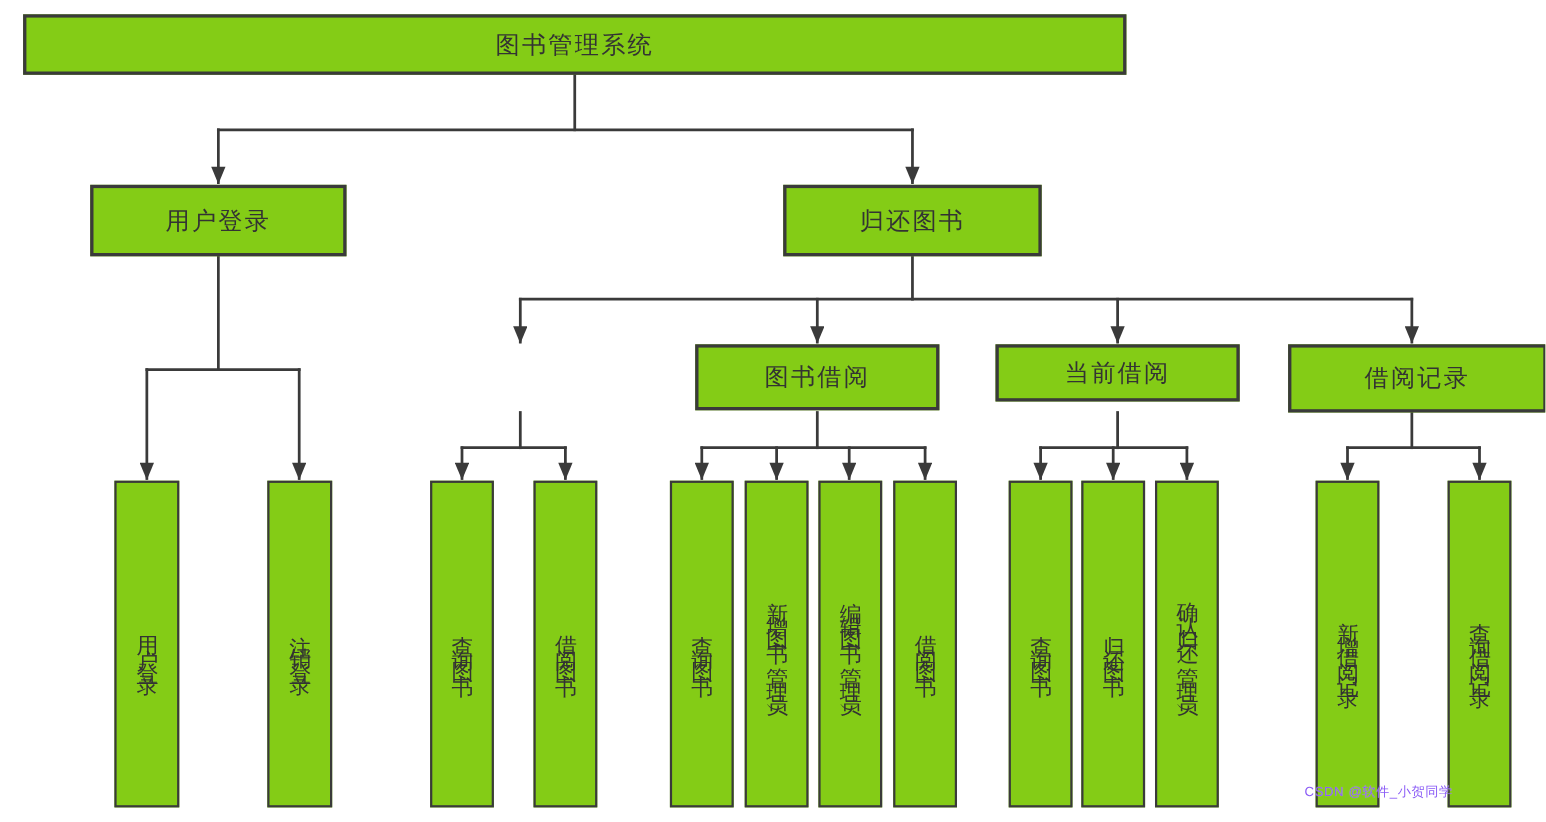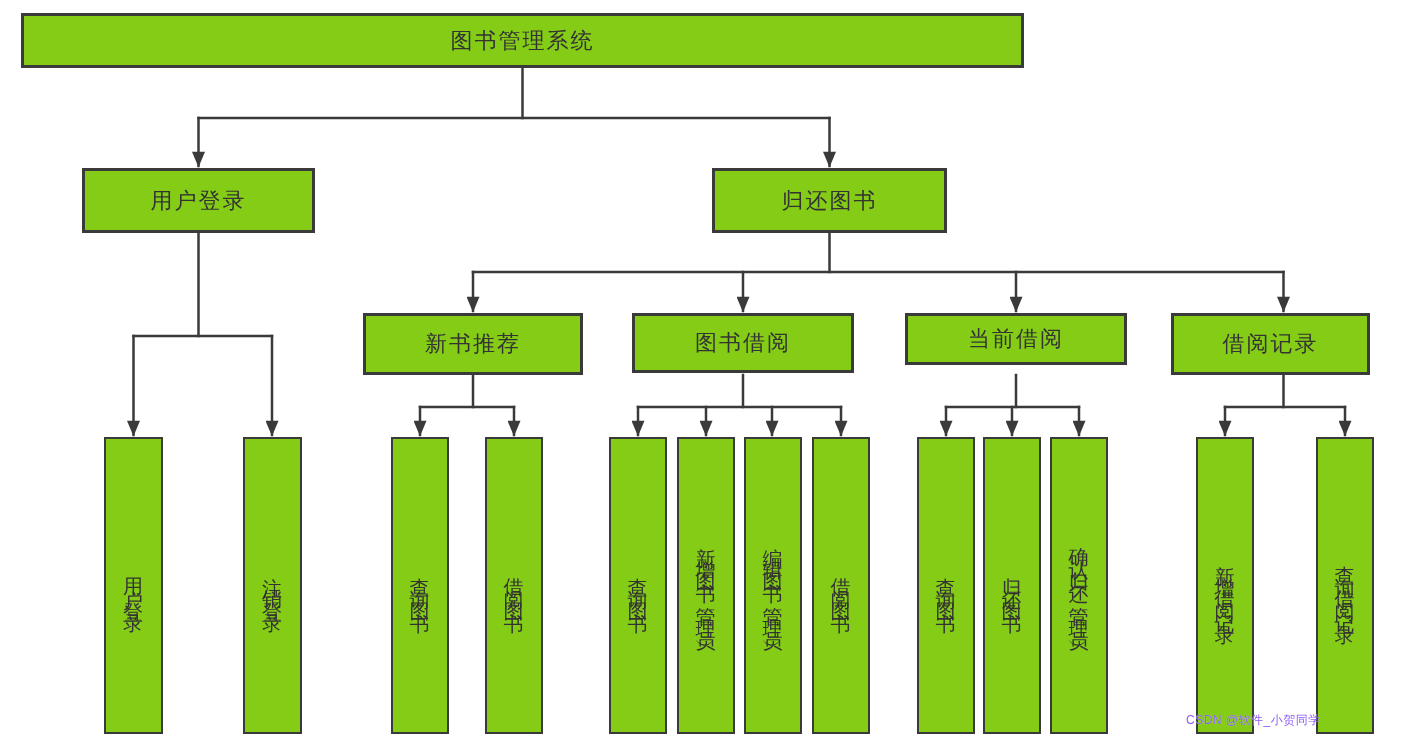--- a/index.html
+++ b/index.html
@@ -84,30 +84,27 @@
     <span>图书管理系统</span>
   </div>
 
   <div class="node hnode" style="left:82px;top:168px;width:233px;height:65px;">
     <span>用户登录</span>
   </div>
   <div class="node hnode" style="left:712px;top:168px;width:235px;height:65px;">
     <span>归还图书</span>
   </div>
 
-  <div class="node hnode" style="left:363px;top:313px;width:220px;height:62px;">
-    <span>新书推荐</span>
-  </div>
   <div class="node hnode" style="left:632px;top:313px;width:222px;height:60px;">
     <span>图书借阅</span>
   </div>
   <div class="node hnode" style="left:905px;top:313px;width:222px;height:52px;">
     <span>当前借阅</span>
   </div>
-  <div class="node hnode" style="left:1171px;top:313px;width:199px;height:62px;justify-content:center;">
+  <div class="node hnode" style="left:1171px;top:313px;width:235px;height:62px;justify-content:center;">
     <span>借阅记录</span>
   </div>
 
   <div class="node leaf" style="left:104px;top:437px;width:59px;height:297px;">
     <span class="vtext">用户登录</span>
   </div>
   <div class="node leaf" style="left:243px;top:437px;width:59px;height:297px;">
     <span class="vtext">注销登录</span>
   </div>
 

